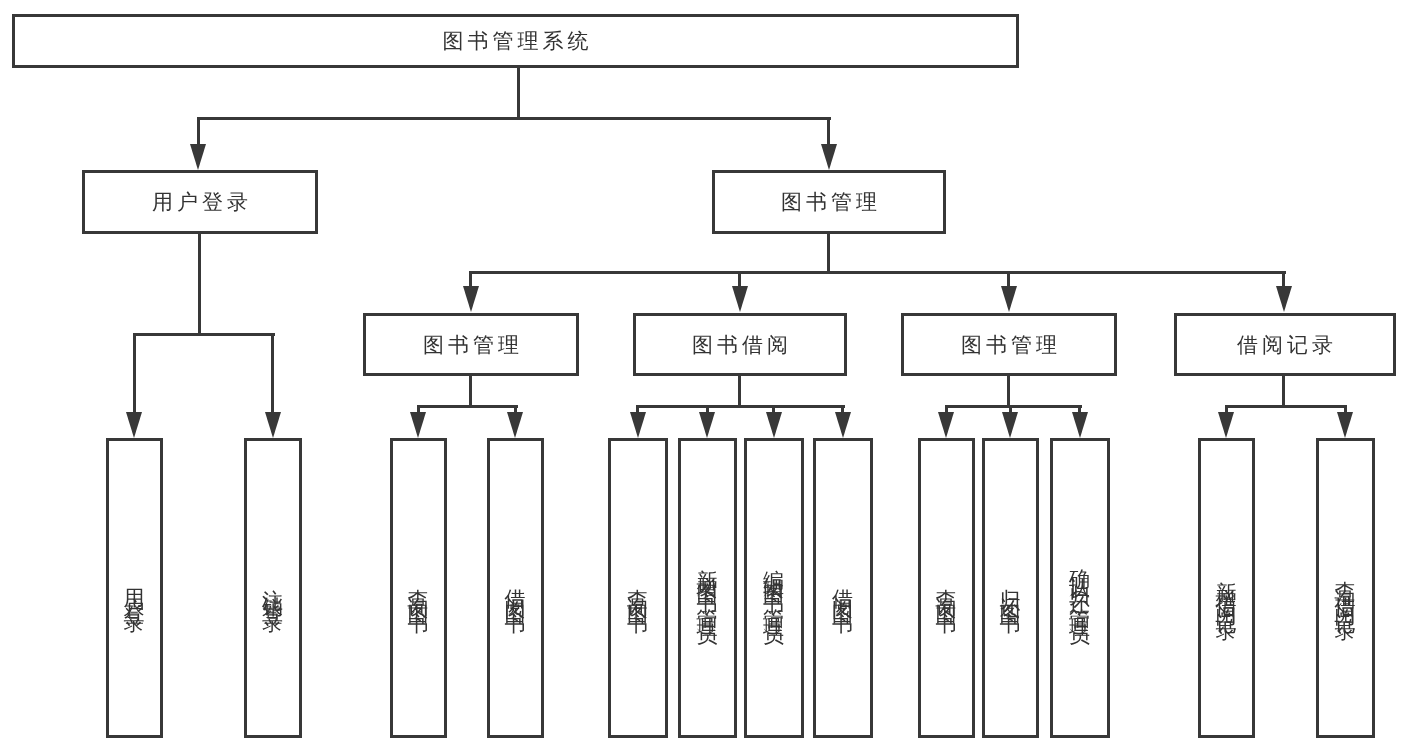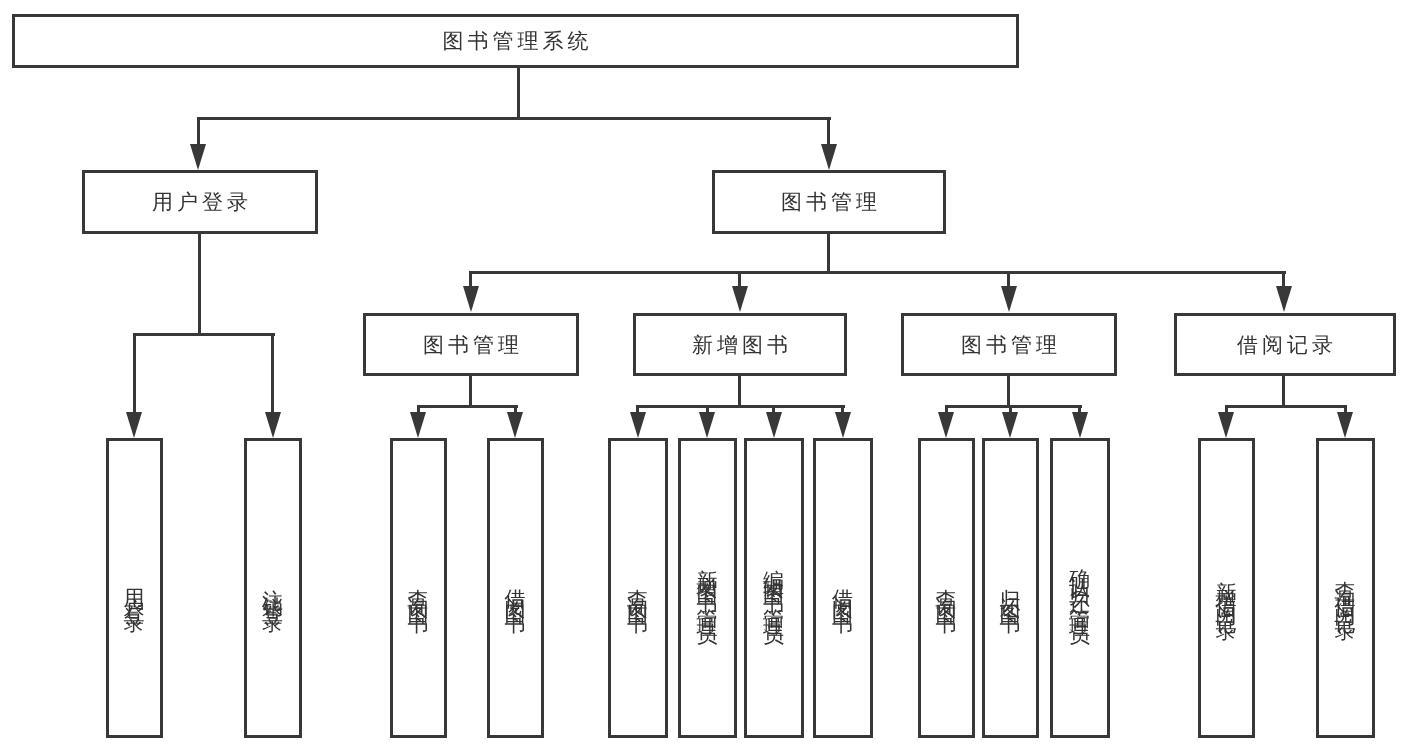--- a/index.html
+++ b/index.html
@@ -100,21 +100,21 @@
   <div class="head" style="left:732px; top:286px;"></div>
   <div class="vl" style="left:1007px; top:273px; height:14px;"></div>
   <div class="head" style="left:1001px; top:286px;"></div>
   <div class="vl" style="left:1282px; top:273px; height:14px;"></div>
   <div class="head" style="left:1276px; top:286px;"></div>
 
   <div class="box" style="left:363px; top:313px; width:216px; height:63px;">
     <span class="lbl">图书管理</span>
   </div>
   <div class="box" style="left:633px; top:313px; width:214px; height:63px;">
-    <span class="lbl">新增图书</span>
+    <span class="lbl">图书借阅</span>
   </div>
   <div class="box" style="left:901px; top:313px; width:216px; height:63px;">
     <span class="lbl">图书管理</span>
   </div>
   <div class="box" style="left:1174px; top:313px; width:222px; height:63px;">
     <span class="lbl">借阅记录</span>
   </div>
 
   <div class="vl" style="left:469px; top:376px; height:31px;"></div>
   <div class="hl" style="left:417px; top:405px; width:101px;"></div>

